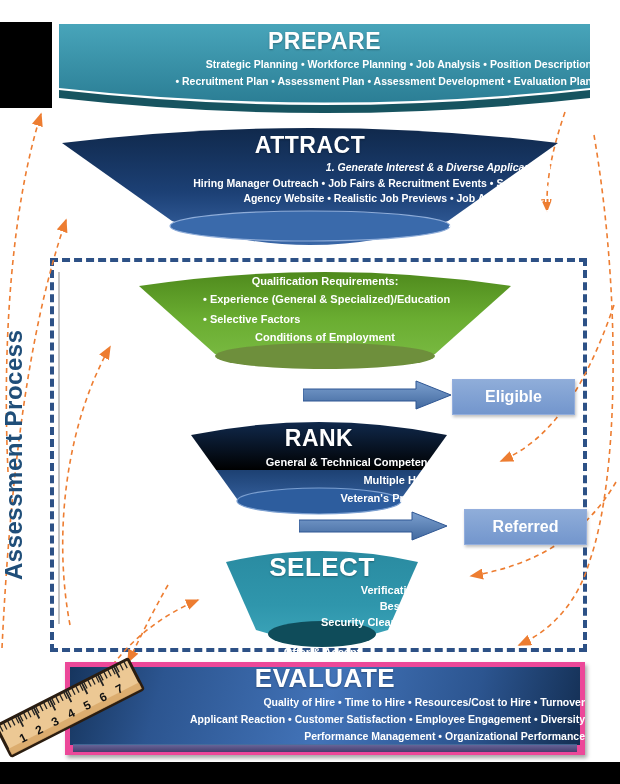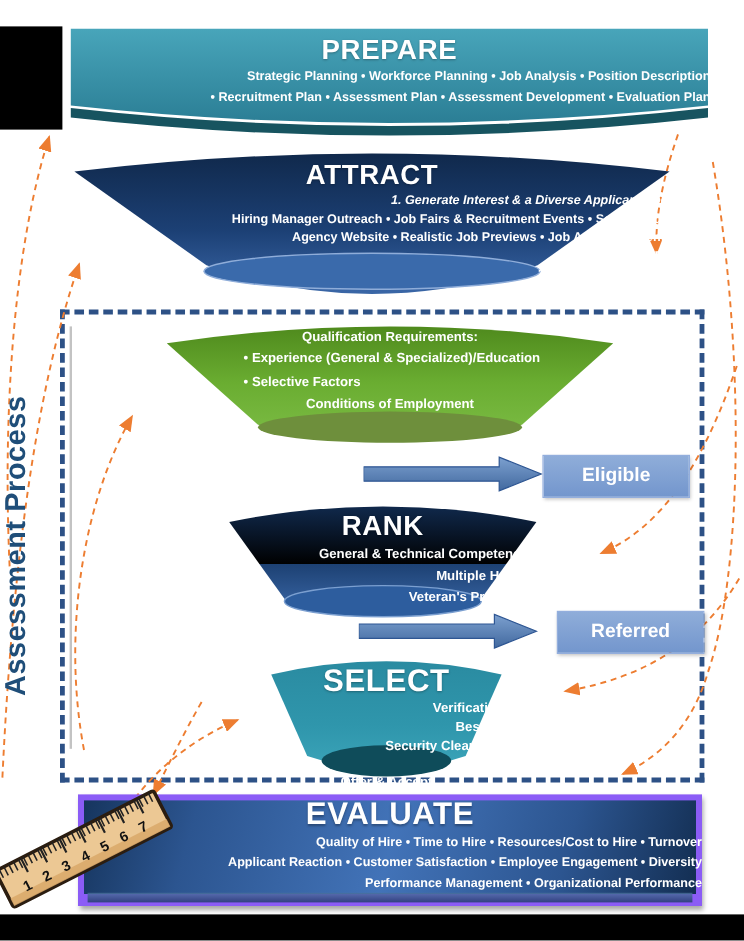--- a/index.html
+++ b/index.html
@@ -51,21 +51,21 @@
   .outcome{width:121px;height:34px;background:linear-gradient(#8fadd9,#7396cd);
       border:1px solid #93aedd;box-shadow:1px 2px 3px rgba(0,0,0,.25);
       color:#fff;font-weight:bold;font-size:16px;display:flex;align-items:center;
       justify-content:center;z-index:2;}
   .eligible{left:424px;top:379px;margin-left:28px;}
   .referred{left:452px;top:509px;margin-left:12px;}
   .blockarrow{z-index:2;}
   .arrow1{left:303px;top:379px;}
   .arrow2{left:299px;top:510px;}
   
-  .evaluate{left:65px;top:662px;width:520px;height:93px;background:#8b5cf6;
+  .evaluate{left:65px;top:662px;width:520px;height:93px;background:#ec4899;
       box-shadow:2px 3px 4px rgba(0,0,0,.35);z-index:4;}
   .eval-panel{position:absolute;left:5px;top:5px;right:5px;bottom:10px;
       background:linear-gradient(105deg,#16355e 0%,#2c5590 18%,#4273b8 50%,#2c5590 78%,#132e52 100%);}
   .eval-reflect{position:absolute;left:8px;right:8px;bottom:3px;height:8px;
       background:linear-gradient(#4c729f,#1c3a63);opacity:.8;}
   .evaluate .txt{top:1px;}
   .evaluate .title{font-size:26px;line-height:31px;}
   .evaluate .line{line-height:17px;}
   .ruler{z-index:5;overflow:visible;}
 </style>

